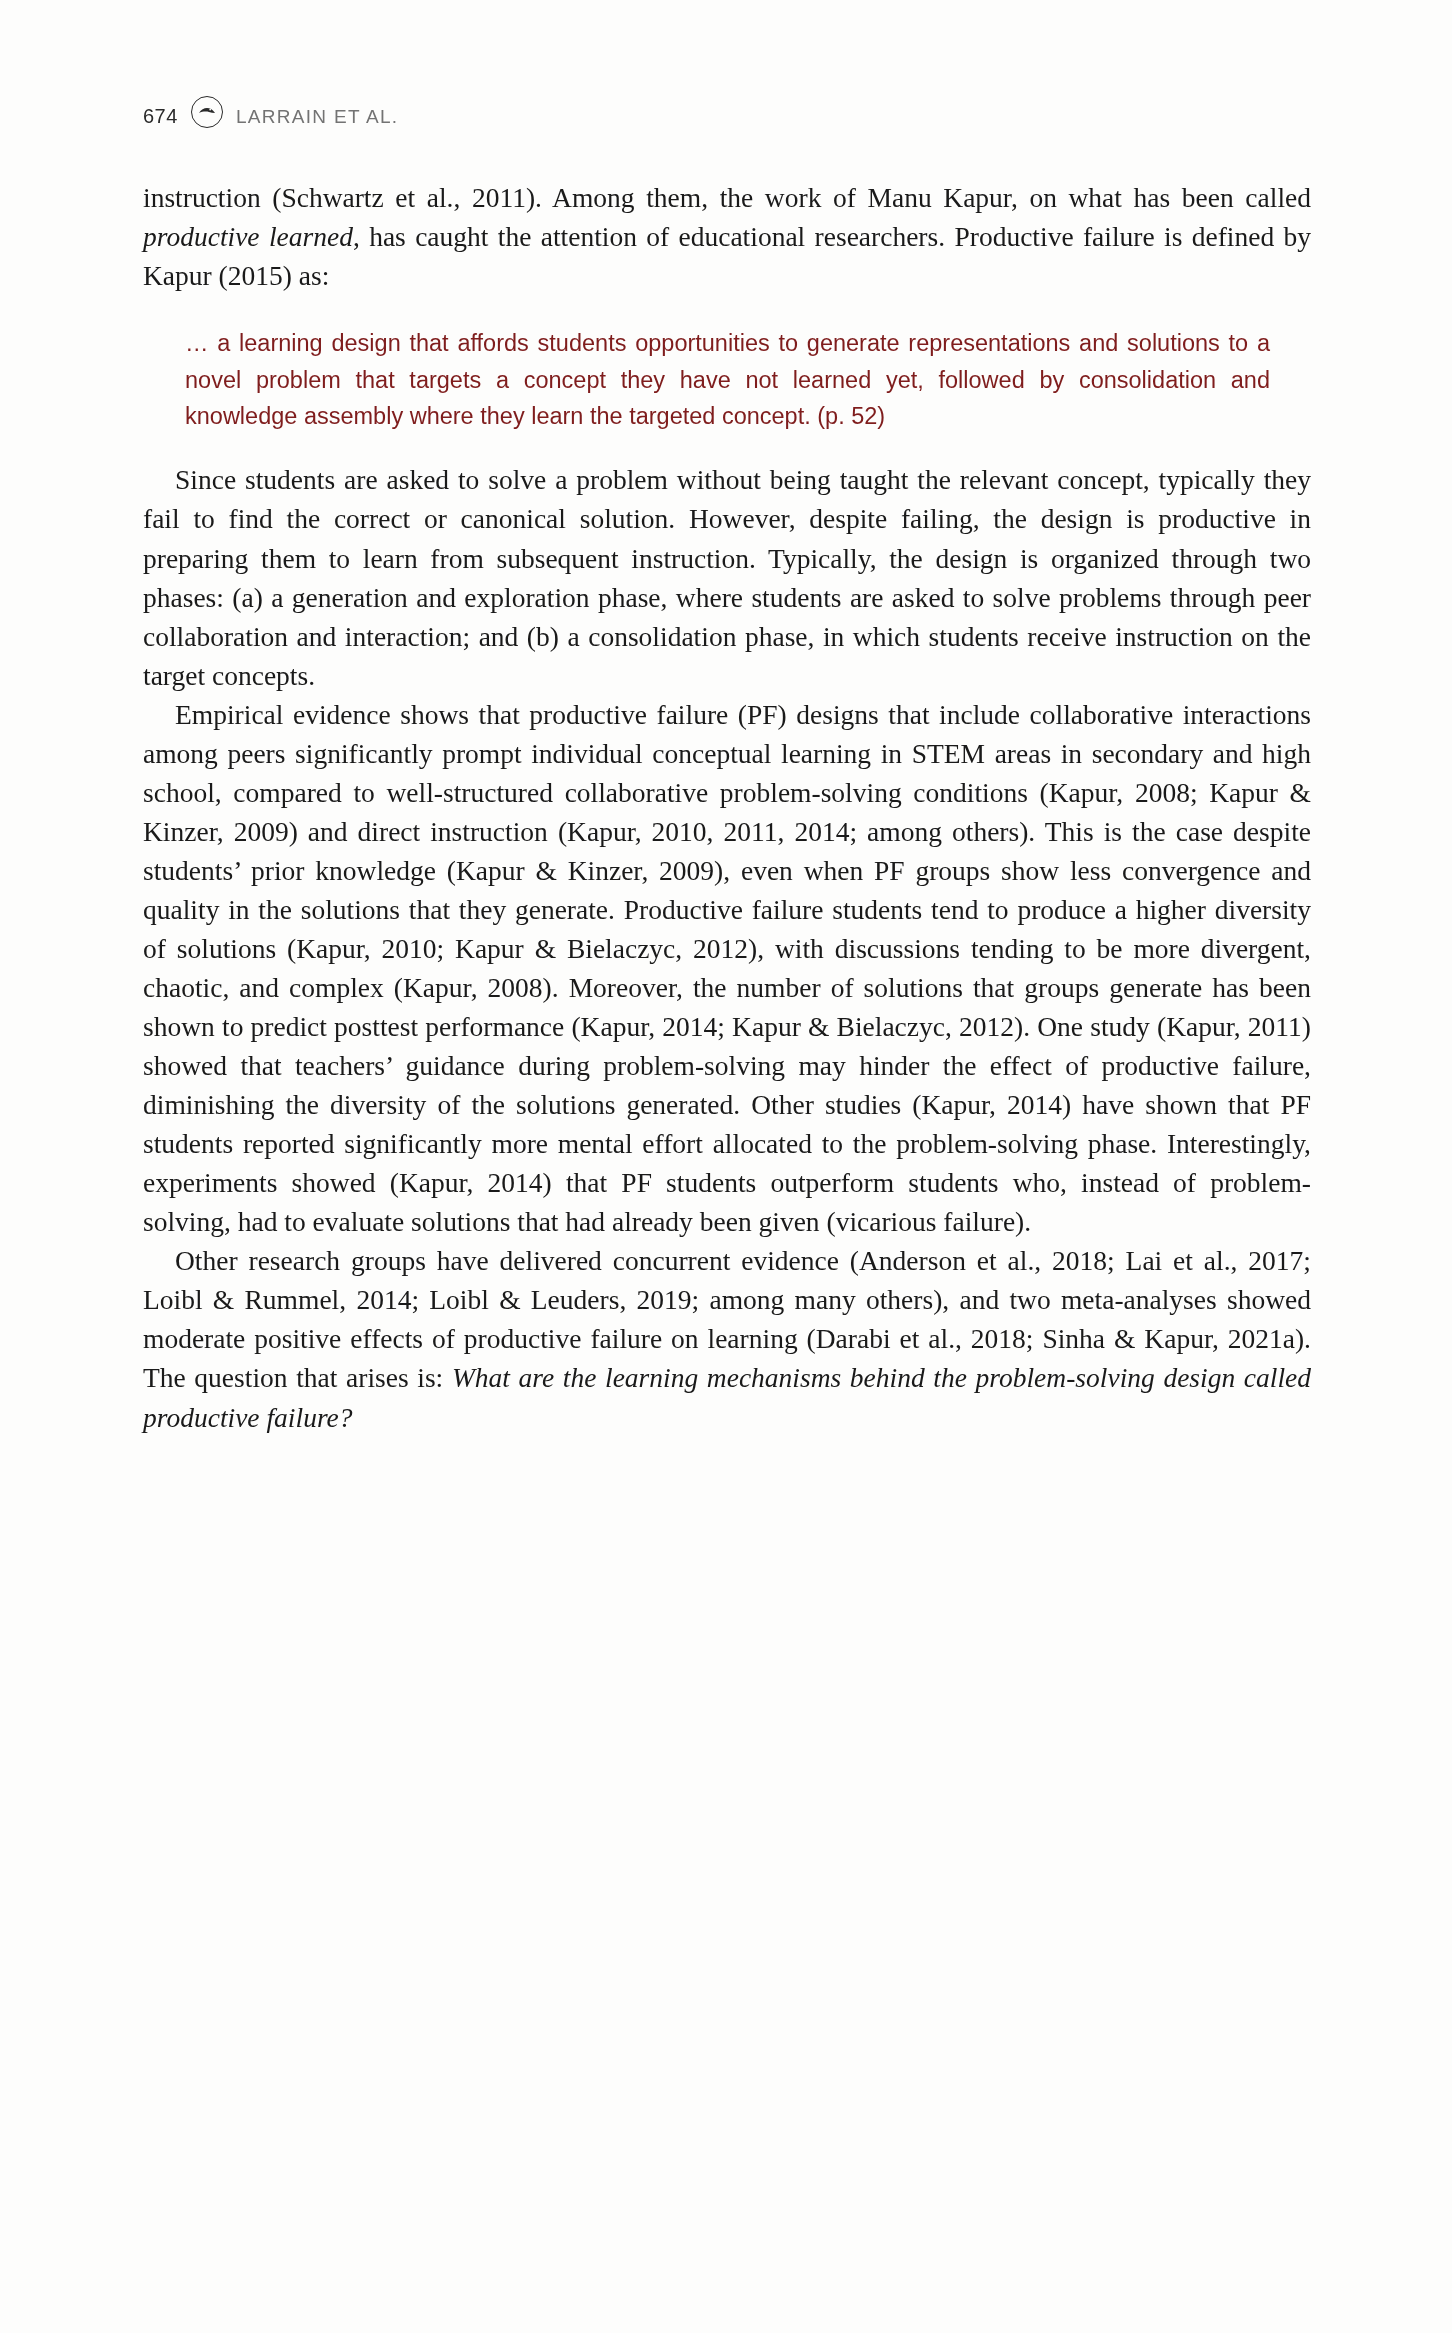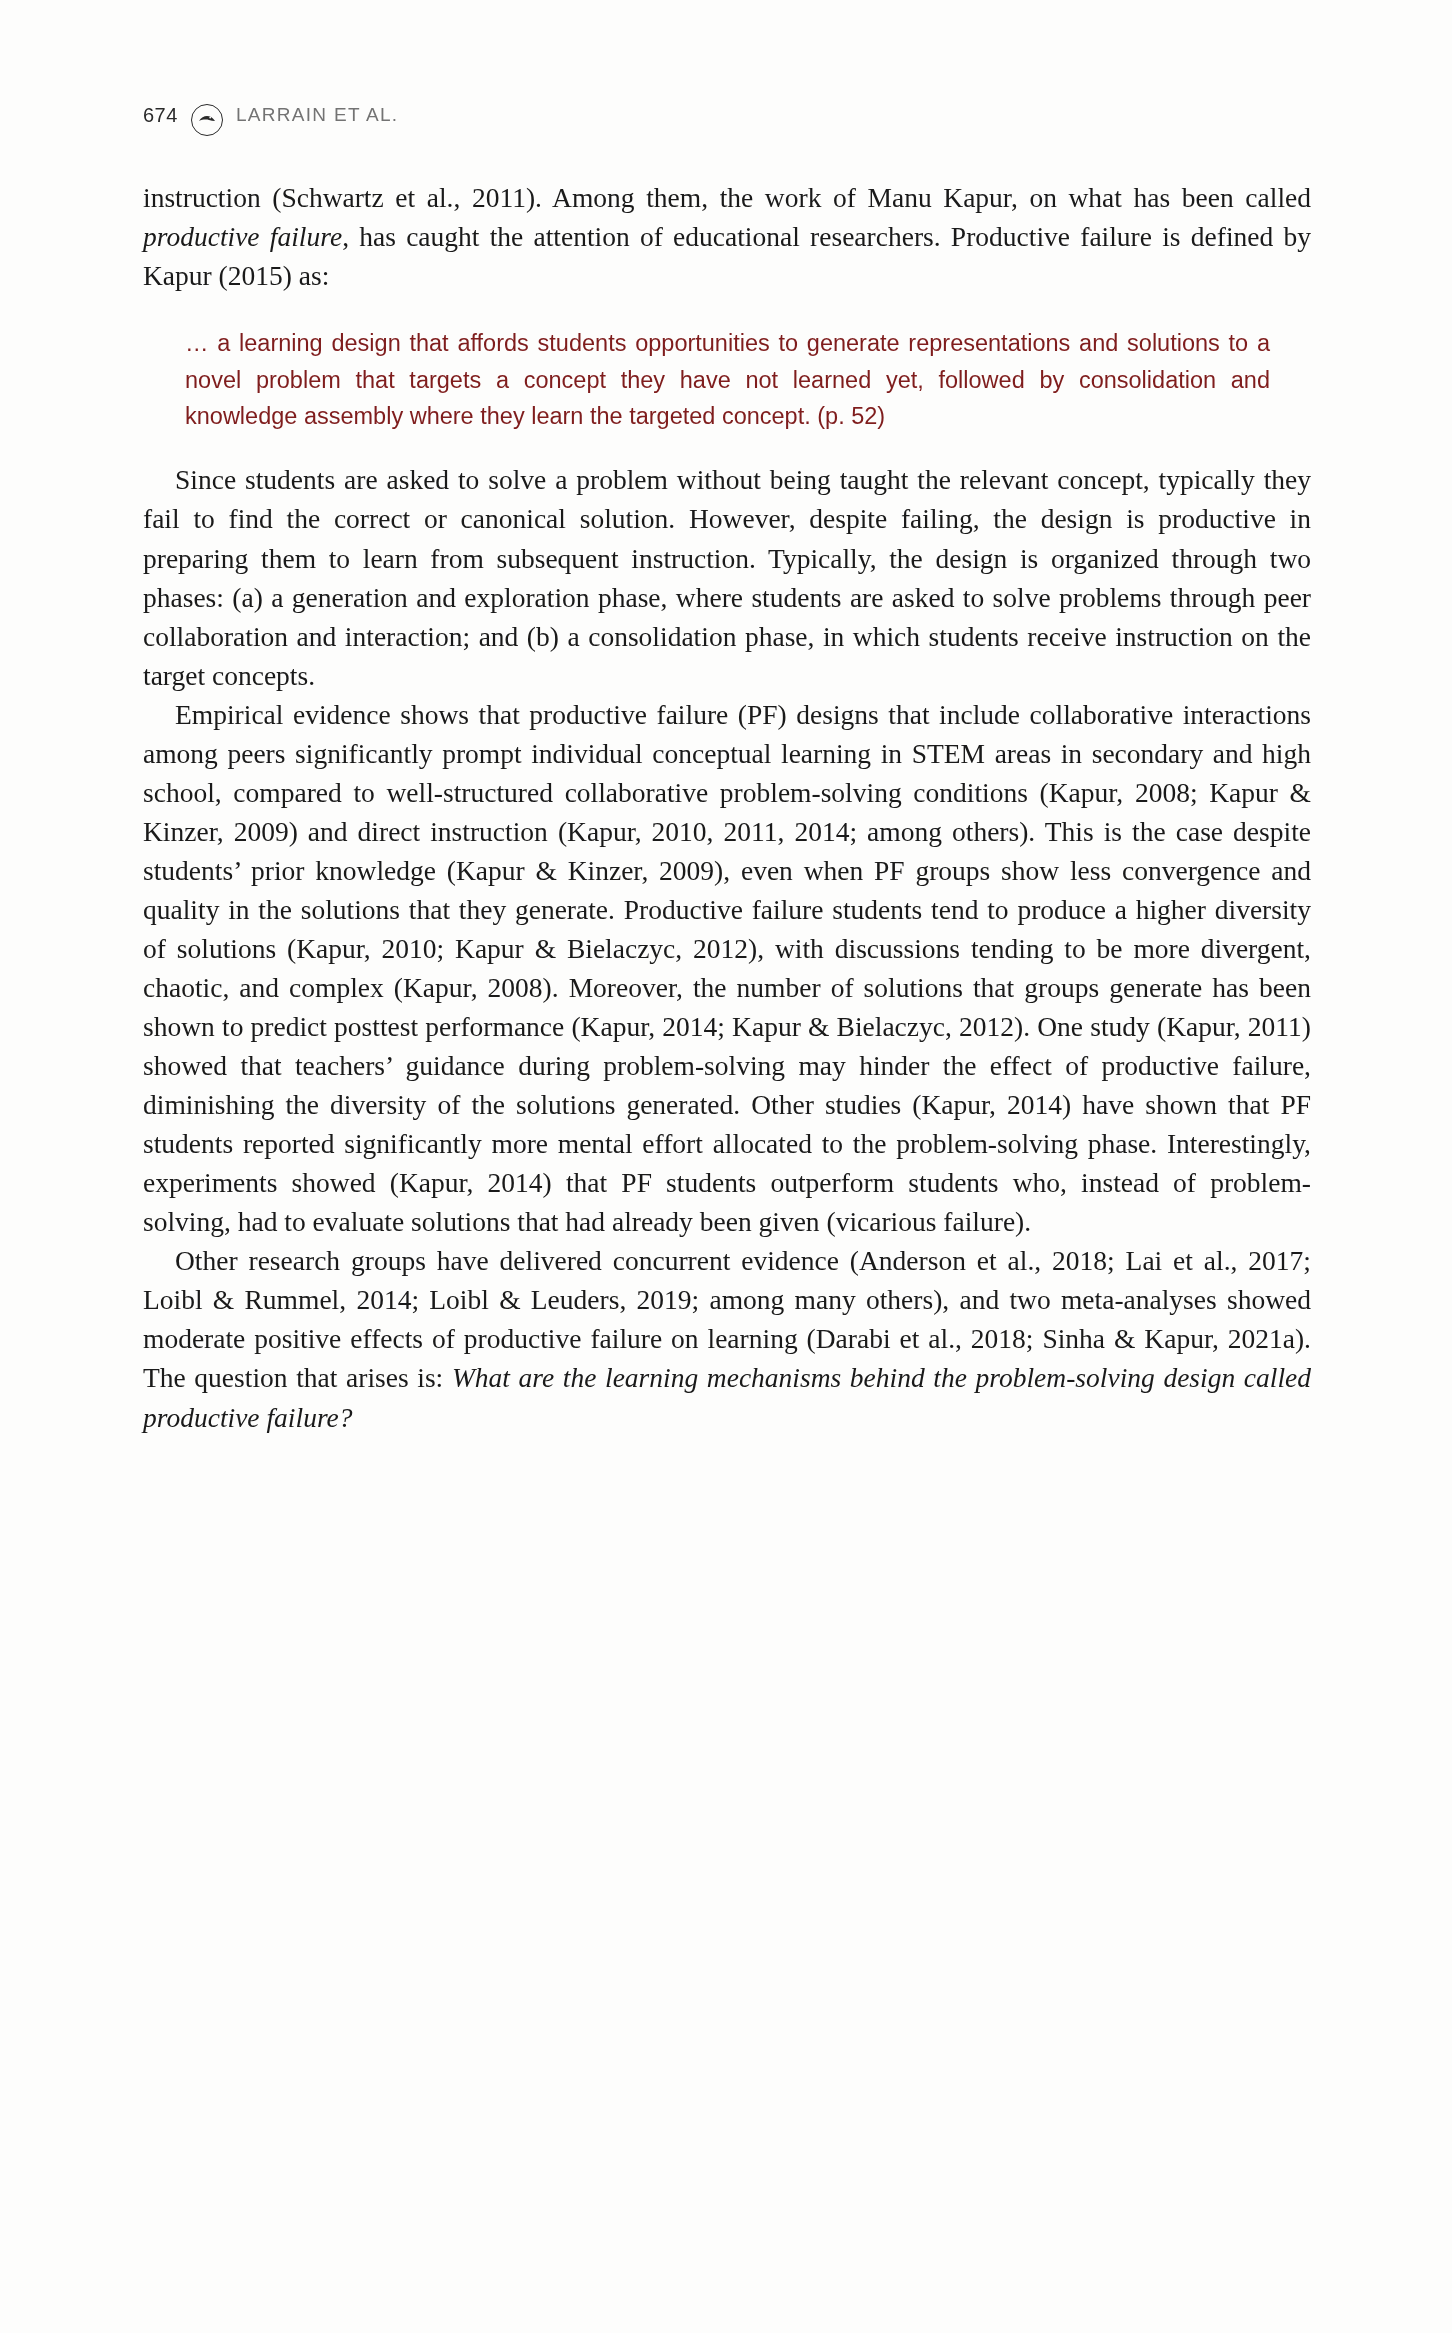--- a/index.html
+++ b/index.html
@@ -19,23 +19,23 @@
     position: absolute;
     left: 0;
     top: 0;
     width: 1452px;
     height: 2333px;
     background: #fdfdfc;
   }
   .running-head {
     position: absolute;
     left: 143px;
-    top: 104px;
+    top: 96px;
     display: flex;
-    align-items: flex-start;
+    align-items: flex-end;
     gap: 13px;
   }
   .folio {
     font-family: "Liberation Sans", sans-serif;
     font-size: 20px;
     letter-spacing: 0.5px;
     color: #2a2a2a;
   }
   .head-mark {
     width: 30px;
@@ -101,21 +101,21 @@
       <svg width="20" height="20" viewBox="0 0 20 20" aria-hidden="true">
         <path d="M2 11 C5 6, 10 5, 14 7 C16 8, 17 10, 18 11 C16 11, 14 10.5, 12 10 C9 9.2, 5 9.6, 2 11 Z" fill="#2a2a2a"></path>
         <circle cx="13.2" cy="7.6" r="0.9" fill="#fdfdfc"></circle>
       </svg>
     </span>
     <span class="head-title">LARRAIN ET AL.</span>
   </div>
 
   <div class="body-col">
 
-    <p class="para first">instruction (Schwartz et al., 2011). Among them, the work of Manu Kapur, on what has been called <em>productive failure</em>, has caught the attention of educational researchers. Productive failure is defined by Kapur (2015) as:</p>
+    <p class="para first">instruction (Schwartz et al., 2011). Among them, the work of Manu Kapur, on what has been called <em>productive learned</em>, has caught the attention of educational researchers. Productive failure is defined by Kapur (2015) as:</p>
 
     <div class="gap-before-quote"></div>
 
     <blockquote class="blockquote">… a learning design that affords students opportunities to generate representations and solutions to a novel problem that targets a concept they have not learned yet, followed by consolidation and knowledge assembly where they learn the targeted concept. (p. 52)</blockquote>
 
     <div class="gap-after-quote"></div>
 
     <p class="para indent">Since students are asked to solve a problem without being taught the relevant concept, typically they fail to find the correct or canonical solution. However, despite failing, the design is productive in preparing them to learn from subsequent instruction. Typically, the design is organized through two phases: (a) a generation and exploration phase, where students are asked to solve problems through peer collaboration and interaction; and (b) a consolidation phase, in which students receive instruction on the target concepts.</p>
 
     <p class="para indent">Empirical evidence shows that productive failure (PF) designs that include collaborative interactions among peers significantly prompt individual conceptual learning in STEM areas in secondary and high school, compared to well-structured collaborative problem-solving conditions (Kapur, 2008; Kapur &amp; Kinzer, 2009) and direct instruction (Kapur, 2010, 2011, 2014; among others). This is the case despite students’ prior knowledge (Kapur &amp; Kinzer, 2009), even when PF groups show less convergence and quality in the solutions that they generate. Productive failure students tend to produce a higher diversity of solutions (Kapur, 2010; Kapur &amp; Bielaczyc, 2012), with discussions tending to be more divergent, chaotic, and complex (Kapur, 2008). Moreover, the number of solutions that groups generate has been shown to predict posttest performance (Kapur, 2014; Kapur &amp; Bielaczyc, 2012). One study (Kapur, 2011) showed that teachers’ guidance during problem-solving may hinder the effect of productive failure, diminishing the diversity of the solutions generated. Other studies (Kapur, 2014) have shown that PF students reported significantly more mental effort allocated to the problem-solving phase. Interestingly, experiments showed (Kapur, 2014) that PF students outperform students who, instead of problem-solving, had to evaluate solutions that had already been given (vicarious failure).</p>

